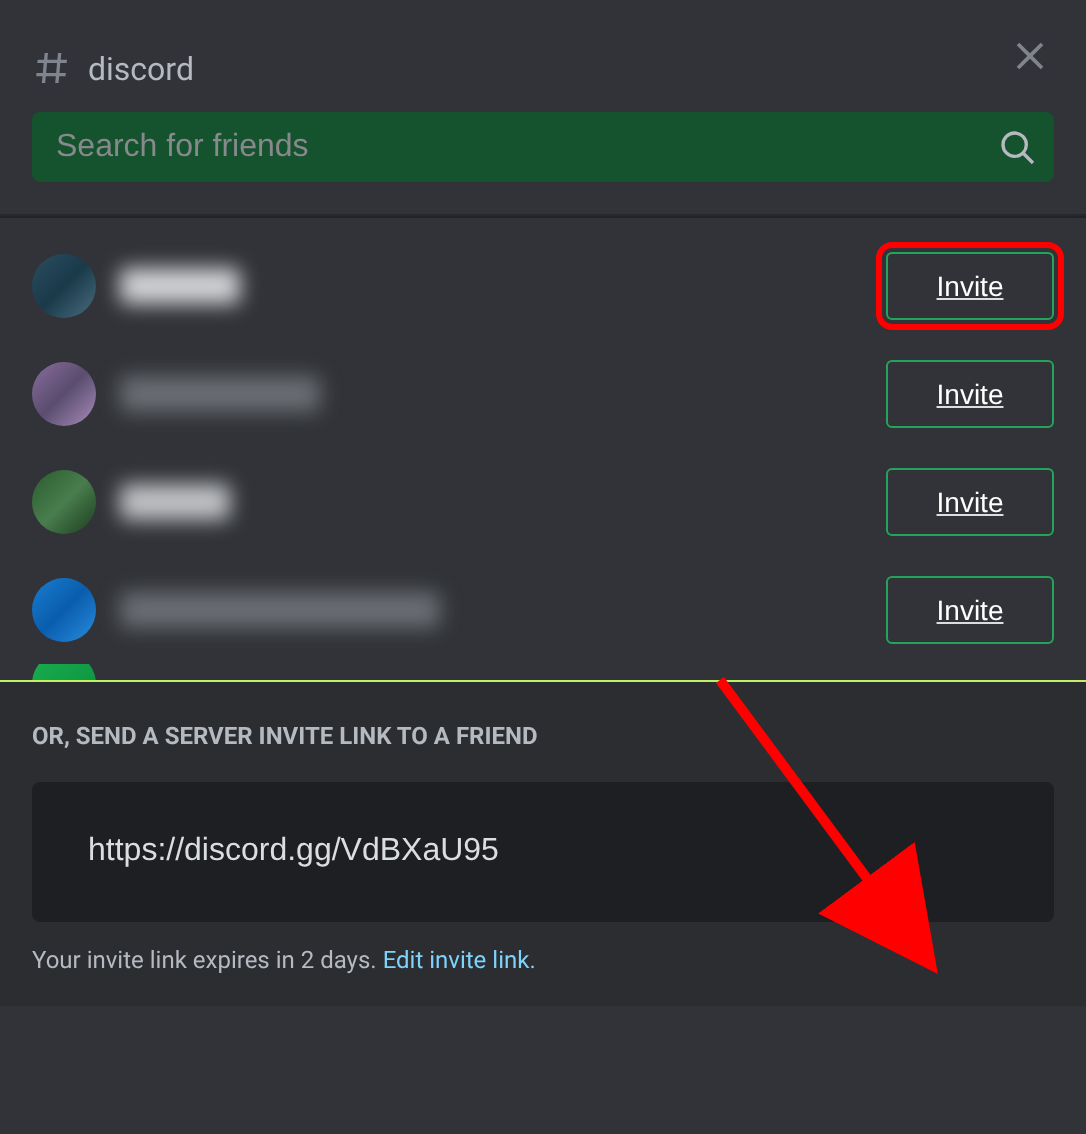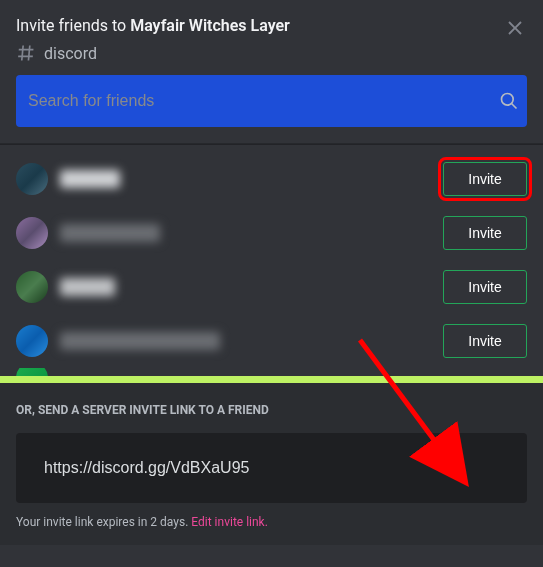--- a/index.html
+++ b/index.html
@@ -50,26 +50,26 @@
     }
     .hash-icon {
       width: 20px;
       height: 20px;
       color: #80848e;
     }
     .search-wrapper {
       padding: 0 16px 16px 16px;
     }
     .search-box {
-      background: #1d4ed8;
+      background: #14532d;
       border-radius: 4px;
       display: flex;
       align-items: center;
       padding: 0 8px;
-      height: 52px;
+      height: 35px;
     }
     .search-input {
       flex: 1;
       background: none;
       border: none;
       outline: none;
       color: #dbdee1;
       font-size: 16px;
       padding: 8px 4px;
     }
@@ -83,20 +83,21 @@
     }
     .divider-top {
       height: 1px;
       background: #26282c;
       box-shadow: 0 1px 0 rgba(0,0,0,0.3);
     }
     .friends-list {
       padding: 8px 16px 0 16px;
       height: 232px;
       overflow: hidden;
+      text-decoration: underline;
     }
     .friend-row {
       display: flex;
       align-items: center;
       height: 54px;
       gap: 12px;
     }
     .avatar {
       width: 32px;
       height: 32px;
@@ -131,21 +132,21 @@
       cursor: pointer;
       flex-shrink: 0;
     }
     .invite-btn.highlighted {
       outline: 3px solid #ff0000;
       outline-offset: 2px;
     }
     .bottom-section {
       background: #2b2d31;
       padding: 20px 16px 16px 16px;
-      border-top: 7px solid #bef264;
+      border-top: 1px solid #bef264;
       position: relative;
     }
     .bottom-label {
       font-size: 12px;
       font-weight: 700;
       color: #b5bac1;
       margin-bottom: 16px;
       text-transform: uppercase;
     }
     .link-row {
@@ -175,37 +176,34 @@
       height: 34px;
       font-size: 14px;
       font-weight: 500;
       cursor: pointer;
     }
     .expire-row {
       font-size: 12px;
       color: #b5bac1;
     }
     .edit-link {
-      color: #ec4899;
+      color: #7dd3fc;
       cursor: pointer;
       margin-top: 14px;
     }
     .arrow {
       position: absolute;
       pointer-events: none;
       z-index: 10;
     }
   </style>
 </head>
 <body>
 
 <div class="header">
-  <div class="title">
-    <span>Invite friends to </span><span class="title-bold">Mayfair Witches Layer</span>
-  </div>
   <div class="close-btn">
     <svg width="20" height="20" viewBox="0 0 24 24">
         <path fill="currentColor" d="M18.4 4L12 10.4L5.6 4L4 5.6L10.4 12L4 18.4L5.6 20L12 13.6L18.4 20L20 18.4L13.6 12L20 5.6z"></path>
       </svg>
   </div>
 </div>
 
 <div class="channel-row">
   <svg class="hash-icon" viewBox="0 0 24 24" width="20" height="20">
       <path fill="currentColor" d="M5.9 21l.4-4H2.5l.2-2h3.8l.5-6H3.2l.2-2h3.8l.4-4h2l-.4 4h6l.4-4h2l-.4 4h3.8l-.2 2h-3.8l-.5 6h3.8l-.2 2h-3.8l-.4 4h-2l.4-4h-6l-.4 4h-2zm2.6-6h6l.5-6h-6l-.5 6z"></path>

